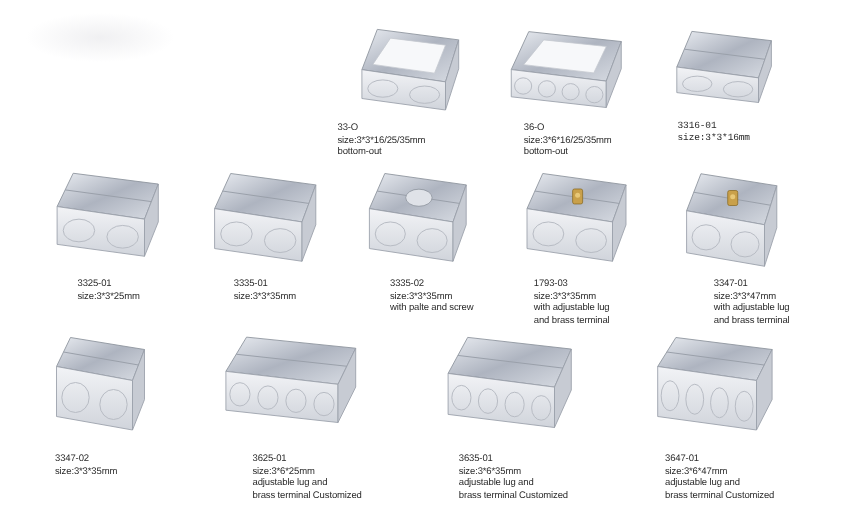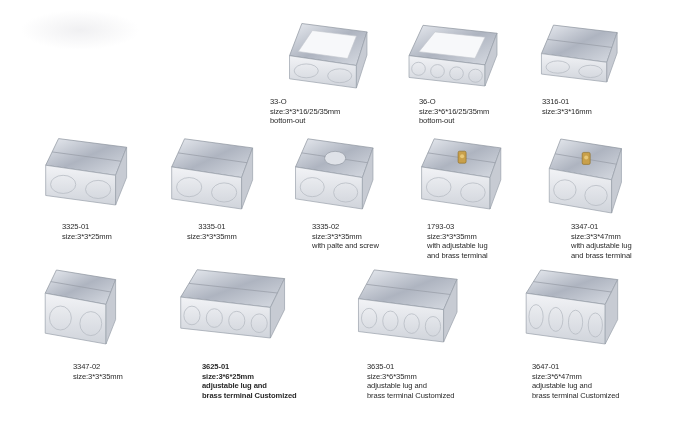--- a/index.html
+++ b/index.html
@@ -91,21 +91,21 @@
             </linearGradient>
     </defs>
     <polygon points="15.479999999999999,3.1 79.12,10.54 68.8,40.3 3.44,31.619999999999997" fill="url(#gt8662)" stroke="#8d939d" stroke-width="0.7"></polygon>
     <polygon points="3.44,31.619999999999997 68.8,40.3 68.8,60 3.44,52.08" fill="url(#gf8662)" stroke="#9aa0aa" stroke-width="0.7"></polygon>
     <polygon points="68.8,40.3 79.12,10.54 79.12,31 68.8,60" fill="#c7cbd3" stroke="#9aa0aa" stroke-width="0.7"></polygon>
     <ellipse cx="19.78" cy="45.043" rx="11.7648" ry="6.138" fill="none" stroke="#b8bcc4" stroke-width="0.8"></ellipse>
           <ellipse cx="52.459999999999994" cy="49.382999999999996" rx="11.7648" ry="6.138" fill="none" stroke="#b8bcc4" stroke-width="0.8"></ellipse>
           <line x1="9.459999999999999" y1="17.36" x2="73.96000000000001" y2="25.419999999999998" stroke="#9aa0aa" stroke-width="0.8"></line>
   </svg>
       </div>
-      <div class="caption" style="left: 542px; top: 97px;">
+      <div class="caption" style="left: 542px; top: 97px; font-family: Liberation Mono, monospace;">
         <div>3316-01</div>
         <div>size:3*3*16mm</div>
       </div>
     </div>
     <div class="item">
       <div class="box" style="left: 42px; top: 135px; width: 92px; height: 72px;">
         <svg viewBox="0 0 92 72" xmlns="http://www.w3.org/2000/svg">
     <defs>
       <linearGradient id="gt9272" x1="0" y1="0" x2="1" y2="1">
               <stop offset="0" stop-color="#e9ecf1"></stop>
@@ -145,21 +145,21 @@
             </linearGradient>
     </defs>
     <polygon points="16.56,3.8000000000000003 84.64,12.92 73.60000000000001,42.559999999999995 3.68,31.919999999999998" fill="url(#gt9276)" stroke="#8d939d" stroke-width="0.7"></polygon>
     <polygon points="3.68,31.919999999999998 73.60000000000001,42.559999999999995 73.60000000000001,74 3.68,63.839999999999996" fill="url(#gf9276)" stroke="#9aa0aa" stroke-width="0.7"></polygon>
     <polygon points="73.60000000000001,42.559999999999995 84.64,12.92 84.64,44.839999999999996 73.60000000000001,74" fill="#c7cbd3" stroke="#9aa0aa" stroke-width="0.7"></polygon>
     <ellipse cx="21.16" cy="52.135999999999996" rx="12.5856" ry="9.575999999999999" fill="none" stroke="#b8bcc4" stroke-width="0.8"></ellipse>
           <ellipse cx="56.12" cy="57.456" rx="12.5856" ry="9.575999999999999" fill="none" stroke="#b8bcc4" stroke-width="0.8"></ellipse>
           <line x1="10.12" y1="17.86" x2="79.12" y2="27.74" stroke="#9aa0aa" stroke-width="0.8"></line>
   </svg>
       </div>
-      <div class="caption" style="left: 187px; top: 222px; text-align: center;">
+      <div class="caption" style="left: 187px; top: 222px;">
         <div>3335-01</div>
         <div>size:3*3*35mm</div>
       </div>
     </div>
     <div class="item">
       <div class="box" style="left: 292px; top: 135px; width: 88px; height: 76px;">
         <svg viewBox="0 0 88 76" xmlns="http://www.w3.org/2000/svg">
     <defs>
       <linearGradient id="gt8876" x1="0" y1="0" x2="1" y2="1">
               <stop offset="0" stop-color="#e9ecf1"></stop>
@@ -263,21 +263,21 @@
             </linearGradient>
     </defs>
     <polygon points="14.399999999999999,4 73.60000000000001,13.6 64,38.4 3.2,27.2" fill="url(#gt8080)" stroke="#8d939d" stroke-width="0.7"></polygon>
     <polygon points="3.2,27.2 64,38.4 64,78 3.2,67.2" fill="url(#gf8080)" stroke="#9aa0aa" stroke-width="0.7"></polygon>
     <polygon points="64,38.4 73.60000000000001,13.6 73.60000000000001,53.6 64,78" fill="#c7cbd3" stroke="#9aa0aa" stroke-width="0.7"></polygon>
     <ellipse cx="18.4" cy="52" rx="10.943999999999999" ry="12" fill="none" stroke="#b8bcc4" stroke-width="0.8"></ellipse>
           <ellipse cx="48.8" cy="57.599999999999994" rx="10.943999999999999" ry="12" fill="none" stroke="#b8bcc4" stroke-width="0.8"></ellipse>
           <line x1="8.799999999999999" y1="15.6" x2="68.80000000000001" y2="26" stroke="#9aa0aa" stroke-width="0.8"></line>
   </svg>
       </div>
-      <div class="caption" style="left: 44px; top: 362px; margin-left: 29px;">
+      <div class="caption" style="left: 44px; top: 362px;">
         <div>3347-02</div>
         <div>size:3*3*35mm</div>
       </div>
     </div>
     <div class="item">
       <div class="box" style="left: 176px; top: 266px; width: 118px; height: 74px;">
         <svg viewBox="0 0 118 74" xmlns="http://www.w3.org/2000/svg">
     <defs>
       <linearGradient id="gt11874" x1="0" y1="0" x2="1" y2="1">
               <stop offset="0" stop-color="#e9ecf1"></stop>
@@ -292,21 +292,21 @@
     <polygon points="21.24,3.7 108.56,12.579999999999998 94.4,41.440000000000005 4.72,31.080000000000002" fill="url(#gt11874)" stroke="#8d939d" stroke-width="0.7"></polygon>
     <polygon points="4.72,31.080000000000002 94.4,41.440000000000005 94.4,72 4.72,62.16" fill="url(#gf11874)" stroke="#9aa0aa" stroke-width="0.7"></polygon>
     <polygon points="94.4,41.440000000000005 108.56,12.579999999999998 108.56,43.66 94.4,72" fill="#c7cbd3" stroke="#9aa0aa" stroke-width="0.7"></polygon>
     <ellipse cx="15.93" cy="49.469" rx="8.071200000000001" ry="9.324" fill="none" stroke="#b8bcc4" stroke-width="0.8"></ellipse>
           <ellipse cx="38.35" cy="52.059000000000005" rx="8.071200000000001" ry="9.324" fill="none" stroke="#b8bcc4" stroke-width="0.8"></ellipse>
           <ellipse cx="60.77" cy="54.64900000000001" rx="8.071200000000001" ry="9.324" fill="none" stroke="#b8bcc4" stroke-width="0.8"></ellipse>
           <ellipse cx="83.19" cy="57.239000000000004" rx="8.071200000000001" ry="9.324" fill="none" stroke="#b8bcc4" stroke-width="0.8"></ellipse>
           <line x1="12.979999999999999" y1="17.39" x2="101.48" y2="27.01" stroke="#9aa0aa" stroke-width="0.8"></line>
   </svg>
       </div>
-      <div class="caption" style="left: 202px; top: 362px; font-weight: bold;">
+      <div class="caption" style="left: 202px; top: 362px;">
         <div>3625-01</div>
         <div>size:3*6*25mm</div>
         <div>adjustable lug and</div>
         <div>brass terminal Customized</div>
       </div>
     </div>
     <div class="item">
       <div class="box" style="left: 354px; top: 266px; width: 112px; height: 78px;">
         <svg viewBox="0 0 112 78" xmlns="http://www.w3.org/2000/svg">
     <defs>

